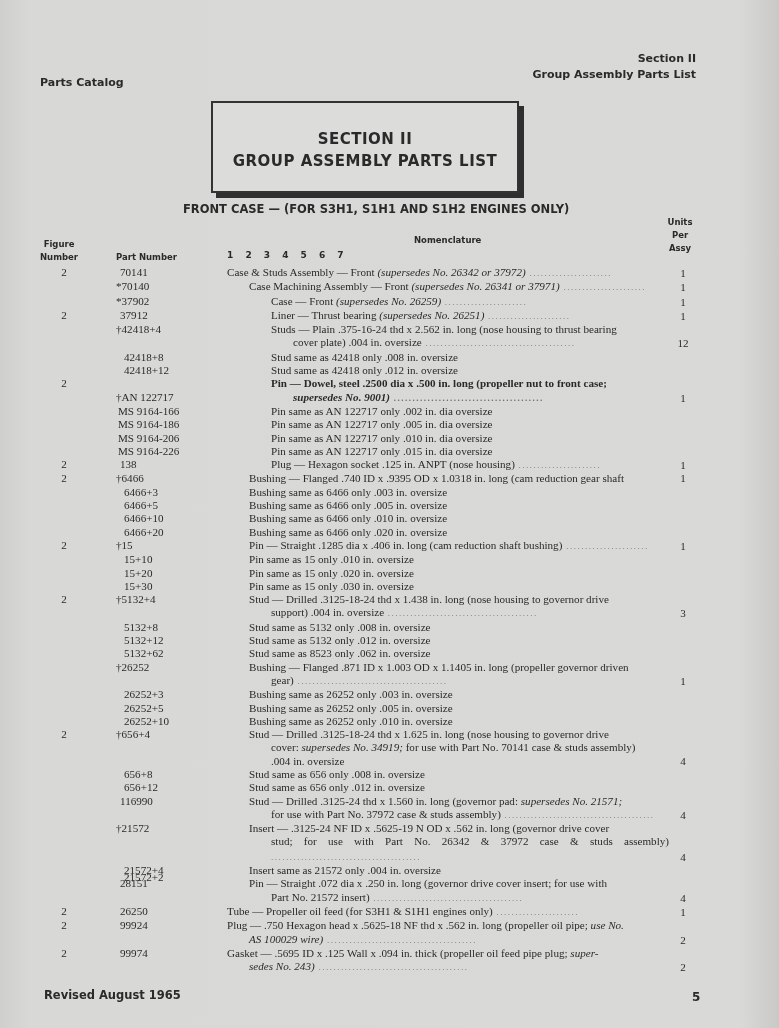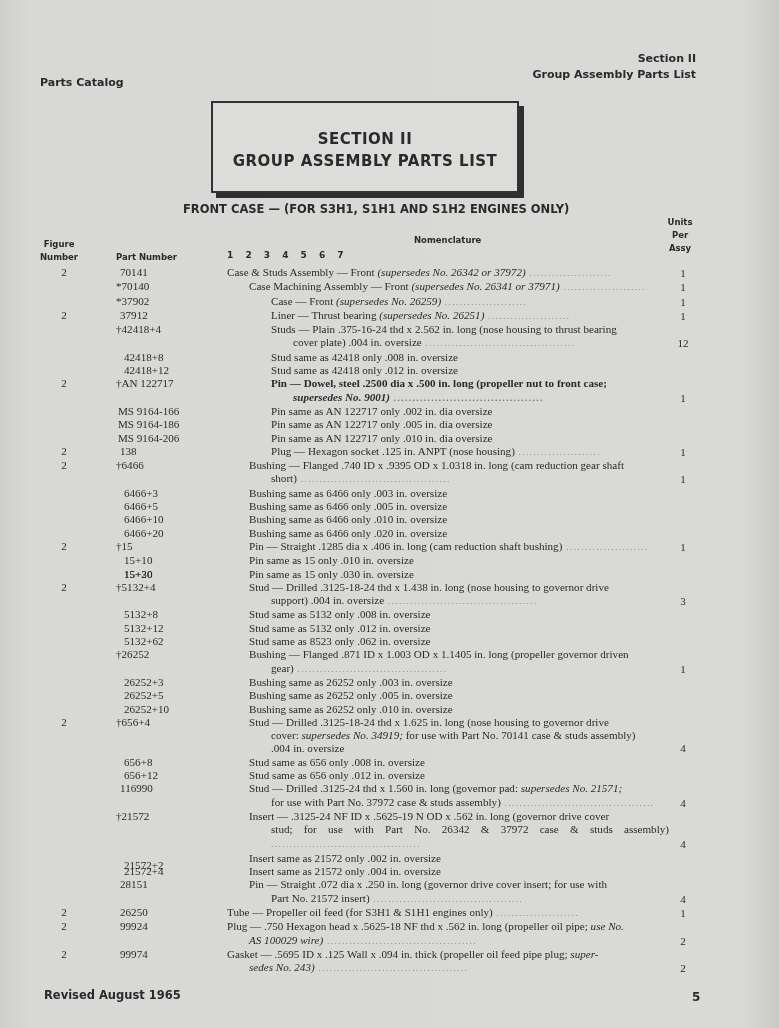--- a/index.html
+++ b/index.html
@@ -106,21 +106,21 @@
         <span class="units" style="bottom: 0px;"></span>
       </div>
       <div class="row">
         <span class="fig" style="top: 0px;"></span>
         <span class="part" style="padding-left: 14px; top: 0px;">42418+12</span>
         <div class="desc" style="margin-left: 271px;"><span>Stud same as 42418 only .012 in. oversize</span></div>
         <span class="units" style="bottom: 0px;"></span>
       </div>
       <div class="row">
         <span class="fig" style="top: 0px;">2</span>
-        <span class="part" style="padding-left: 6px; top: 0px;">†AN 122717</span>
+        <span class="part" style="padding-left: 6px; top: 14px;">†AN 122717</span>
         <div class="desc" style="margin-left: 271px; font-weight: bold;"><span>Pin — Dowel, steel .2500 dia x .500 in. long (propeller nut to front case;</span><span class="cont" style="padding-left: 22px;"><i>supersedes No. 9001)</i><span class="dots"> ........................................</span></span></div>
         <span class="units" style="bottom: 0px;">1</span>
       </div>
       <div class="row">
         <span class="fig" style="top: 0px;"></span>
         <span class="part" style="padding-left: 8px; top: 0px;">MS 9164-166</span>
         <div class="desc" style="margin-left: 271px;"><span>Pin same as AN 122717 only .002 in. dia oversize</span></div>
         <span class="units" style="bottom: 0px;"></span>
       </div>
       <div class="row">
@@ -129,29 +129,35 @@
         <div class="desc" style="margin-left: 271px;"><span>Pin same as AN 122717 only .005 in. dia oversize</span></div>
         <span class="units" style="bottom: 0px;"></span>
       </div>
       <div class="row">
         <span class="fig" style="top: 0px;"></span>
         <span class="part" style="padding-left: 8px; top: 0px;">MS 9164-206</span>
         <div class="desc" style="margin-left: 271px;"><span>Pin same as AN 122717 only .010 in. dia oversize</span></div>
         <span class="units" style="bottom: 0px;"></span>
       </div>
       <div class="row">
+        <span class="fig" style="top: 0px;"></span>
+        <span class="part" style="padding-left: 8px; top: 0px;">MS 9164-226</span>
+        <div class="desc" style="margin-left: 271px;"><span>Pin same as AN 122717 only .015 in. dia oversize</span></div>
+        <span class="units" style="bottom: 0px;"></span>
+      </div>
+      <div class="row">
         <span class="fig" style="top: 0px;">2</span>
         <span class="part" style="padding-left: 10px; top: 0px;">138</span>
         <div class="desc" style="margin-left: 271px;"><span>Plug — Hexagon socket .125 in. ANPT (nose housing)</span><span class="dots"> ......................</span></div>
         <span class="units" style="bottom: 0px;">1</span>
       </div>
       <div class="row">
         <span class="fig" style="top: 0px;">2</span>
         <span class="part" style="padding-left: 6px; top: 0px;">†6466</span>
-        <div class="desc" style="margin-left: 249px;"><span>Bushing — Flanged .740 ID x .9395 OD x 1.0318 in. long (cam reduction gear shaft</span><span class="cont" style="padding-left: 22px;"><span>short)</span><span class="dots"> ........................................</span></span></div>
+        <div class="desc" style="margin-left: 249px;"><span>Bushing — Flanged .740 ID x .9395 OD x 1.0318 in. long (cam reduction gear shaft</span></div>
         <span class="units" style="bottom: 0px;">1</span>
       </div>
       <div class="row">
         <span class="fig" style="top: 0px;"></span>
         <span class="part" style="padding-left: 14px; top: 0px;">6466+3</span>
         <div class="desc" style="margin-left: 249px;"><span>Bushing same as 6466 only .003 in. oversize</span></div>
         <span class="units" style="bottom: 0px;"></span>
       </div>
       <div class="row">
         <span class="fig" style="top: 0px;"></span>
@@ -179,20 +185,21 @@
       </div>
       <div class="row">
         <span class="fig" style="top: 0px;"></span>
         <span class="part" style="padding-left: 14px; top: 0px;">15+10</span>
         <div class="desc" style="margin-left: 249px;"><span>Pin same as 15 only .010 in. oversize</span></div>
         <span class="units" style="bottom: 0px;"></span>
       </div>
       <div class="row">
         <span class="fig" style="top: 0px;"></span>
         <span class="part" style="padding-left: 14px; top: 0px;">15+20</span>
+        <div class="desc" style="margin-left: 249px;"><span>Pin same as 15 only .020 in. oversize</span></div>
         <span class="units" style="bottom: 0px;"></span>
       </div>
       <div class="row">
         <span class="fig" style="top: 0px;"></span>
         <span class="part" style="padding-left: 14px; top: 0px;">15+30</span>
         <div class="desc" style="margin-left: 249px;"><span>Pin same as 15 only .030 in. oversize</span></div>
         <span class="units" style="bottom: 0px;"></span>
       </div>
       <div class="row">
         <span class="fig" style="top: 0px;">2</span>
@@ -268,21 +275,20 @@
       </div>
       <div class="row">
         <span class="fig" style="top: 0px;"></span>
         <span class="part" style="padding-left: 6px; top: 0px;">†21572</span>
         <div class="desc" style="margin-left: 249px;"><span>Insert — .3125-24 NF ID x .5625-19 N OD x .562 in. long (governor drive cover</span><span class="cont" style="padding-left: 22px;"><span>stud; for use with Part No. 26342 &amp; 37972 case &amp; studs assembly)</span><span class="dots"> ........................................</span></span></div>
         <span class="units" style="bottom: 0px;">4</span>
       </div>
       <div class="row">
         <span class="fig" style="top: 0px;"></span>
         <span class="part" style="padding-left: 14px; top: 7px;">21572+2</span>
-        <div class="desc" style="margin-left: 249px;"><span>Insert same as 21572 only .002 in. oversize</span></div>
         <span class="units" style="bottom: 0px;"></span>
       </div>
       <div class="row">
         <span class="fig" style="top: 0px;"></span>
         <span class="part" style="padding-left: 14px; top: 0px;">21572+4</span>
         <div class="desc" style="margin-left: 249px;"><span>Insert same as 21572 only .004 in. oversize</span></div>
         <span class="units" style="bottom: 0px;"></span>
       </div>
       <div class="row">
         <span class="fig" style="top: 0px;"></span>

